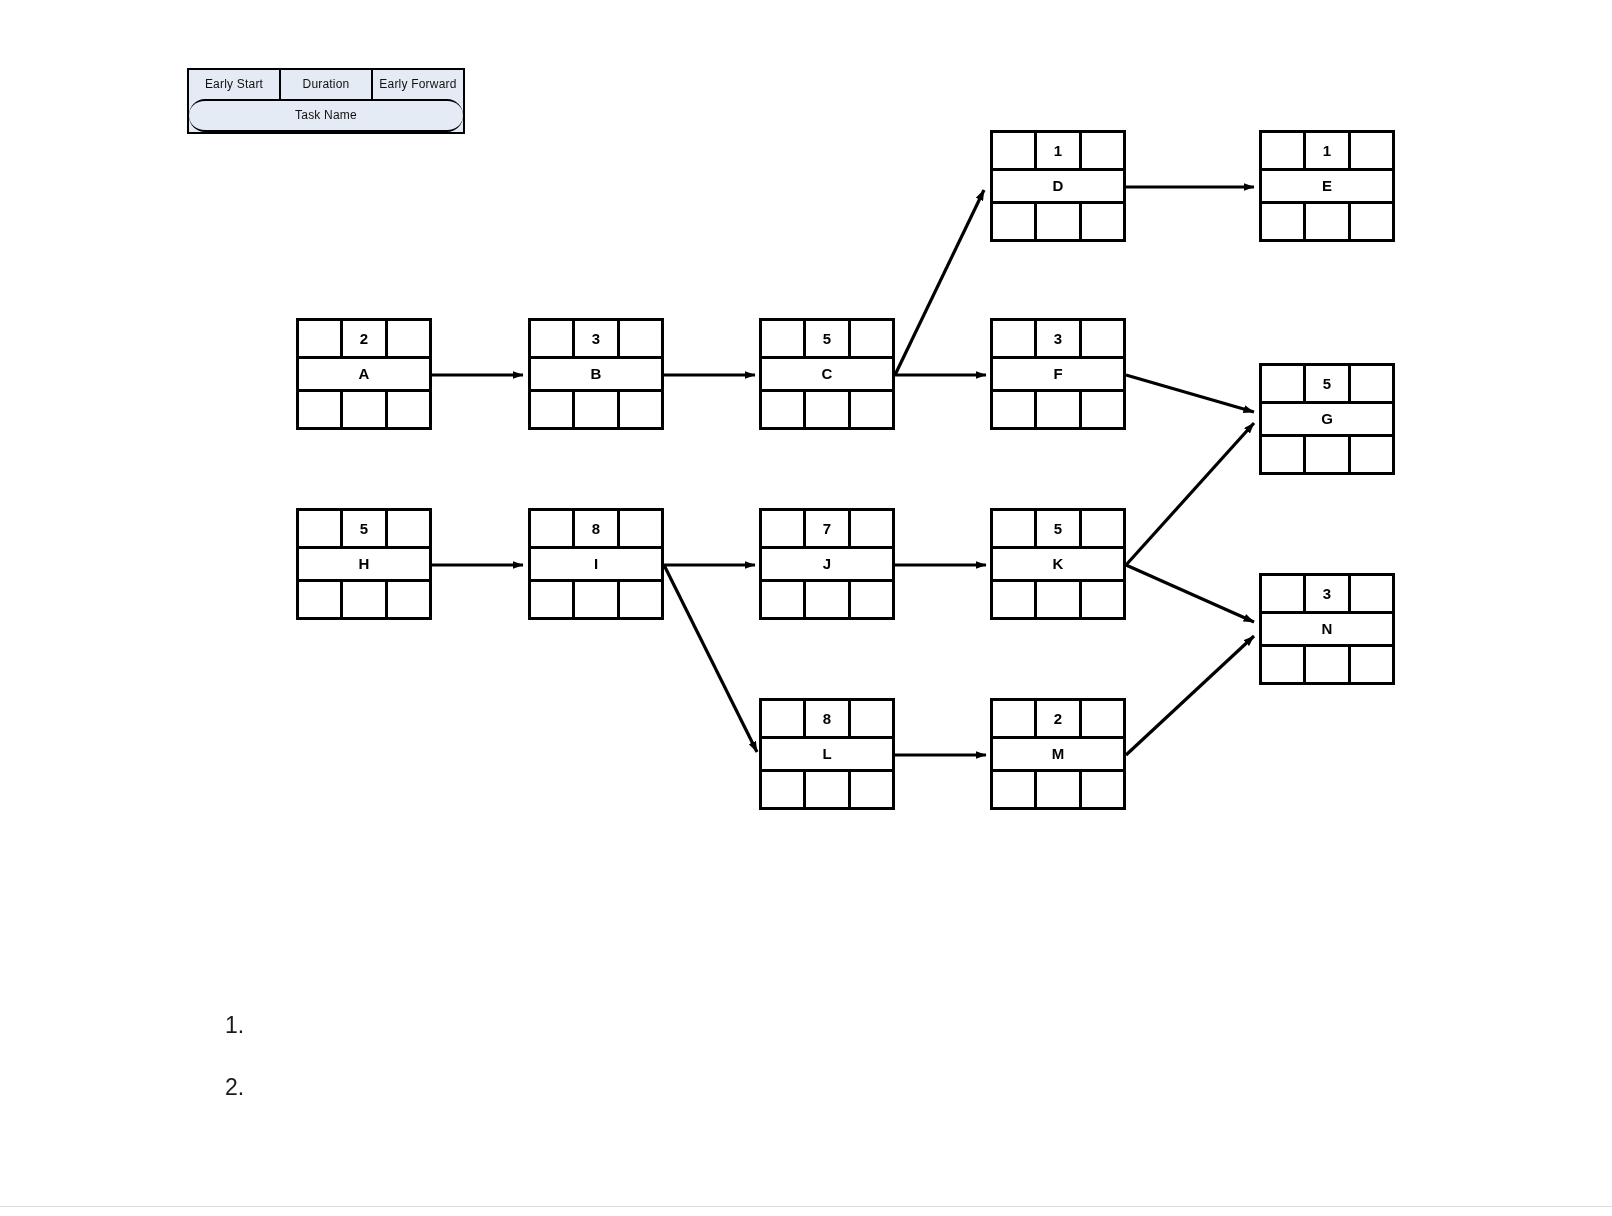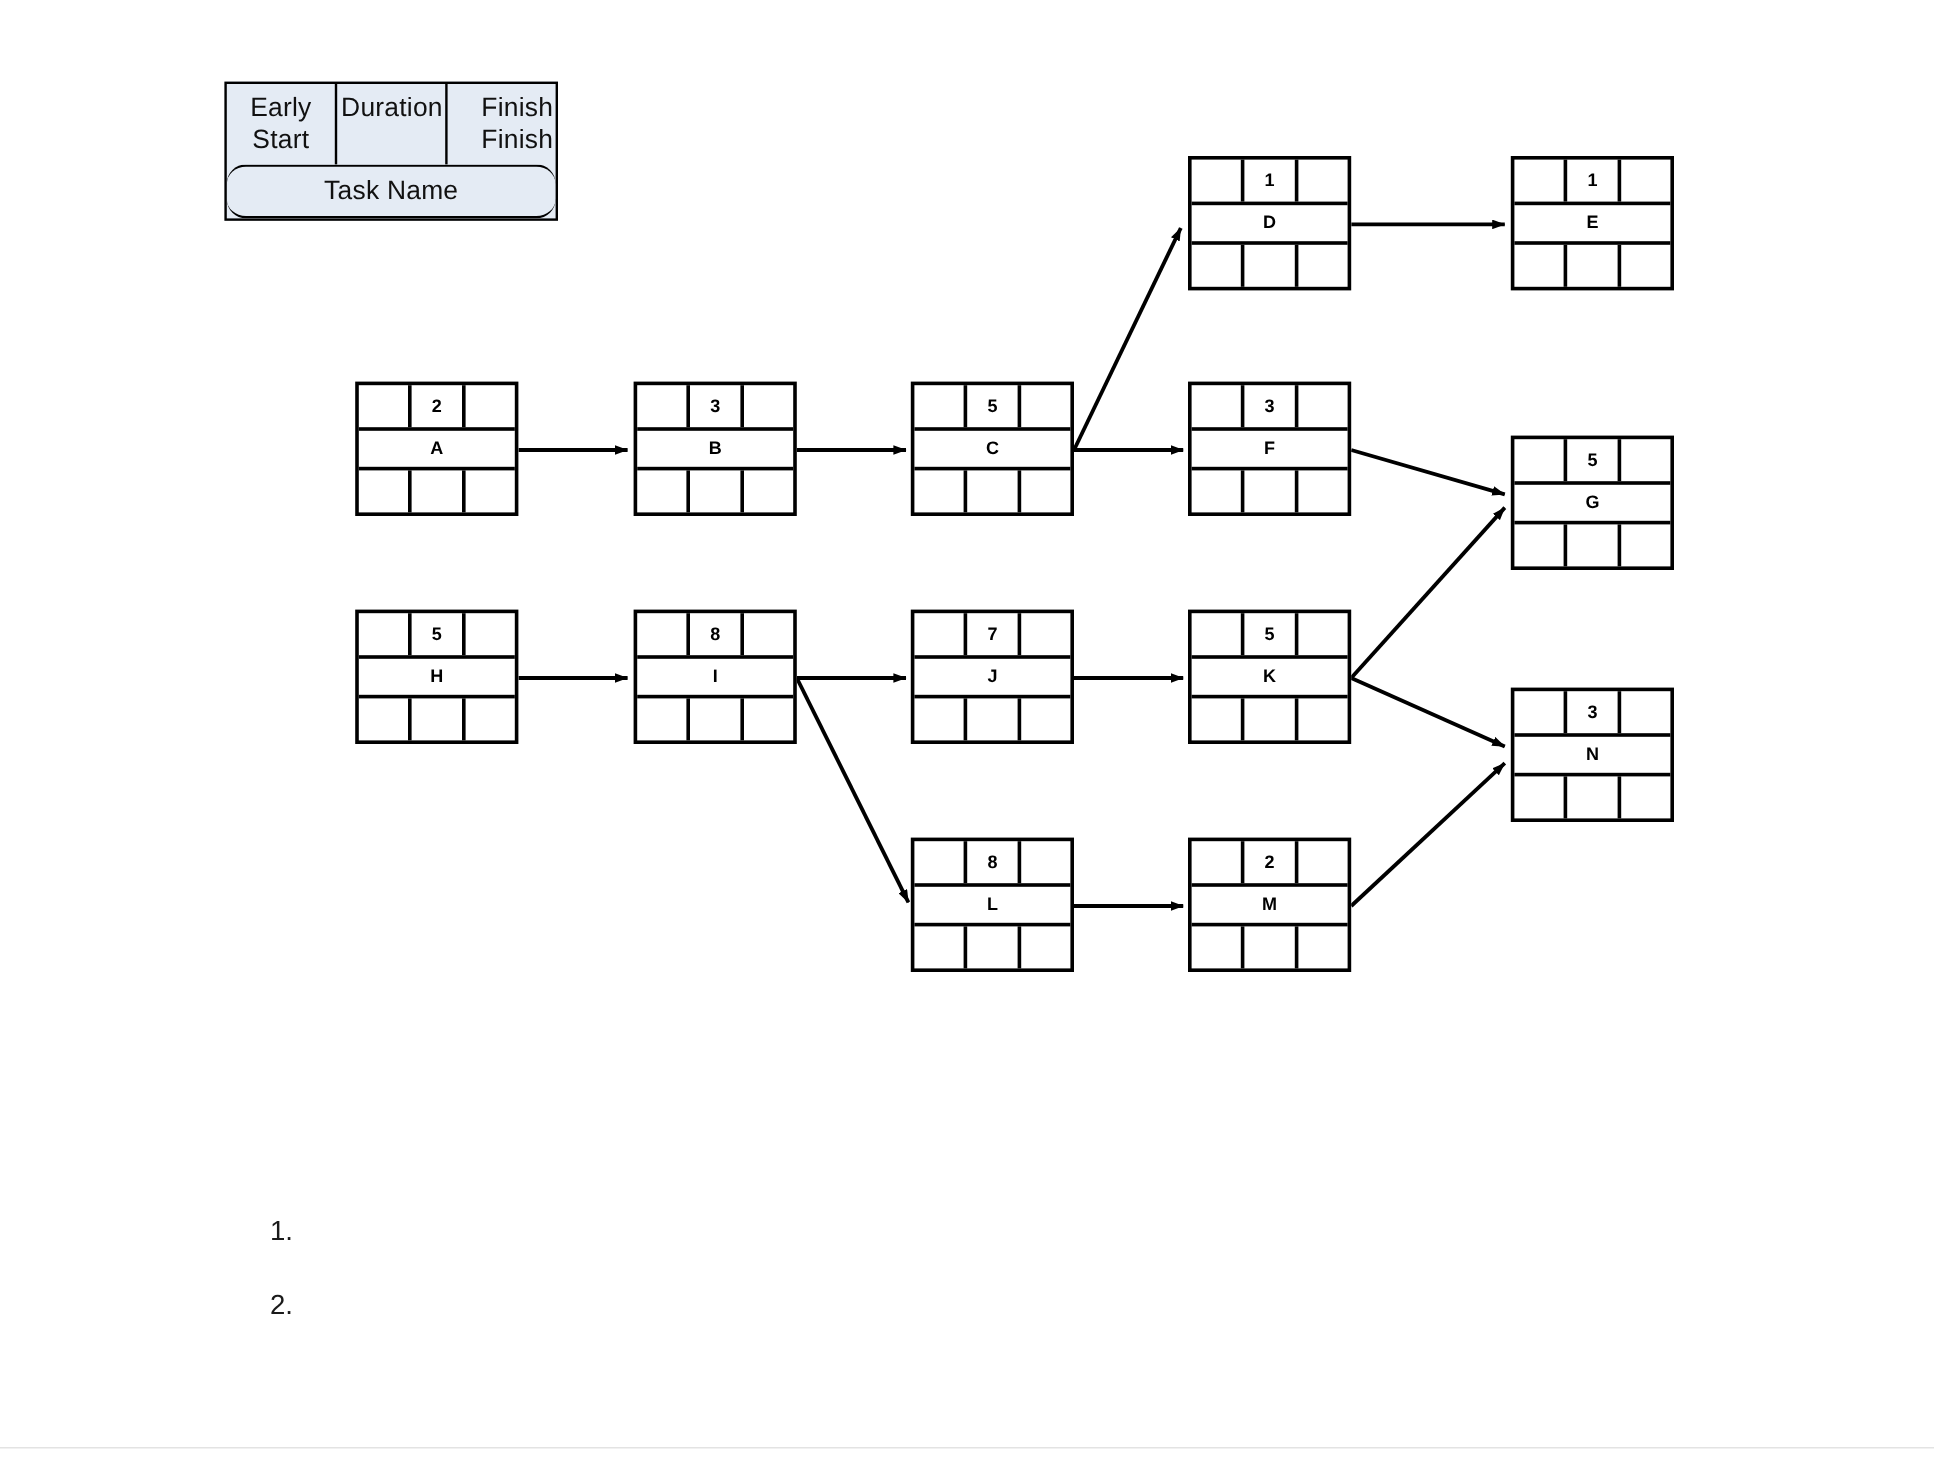--- a/index.html
+++ b/index.html
@@ -37,29 +37,28 @@
     box-sizing: border-box;
   }
   #legend .legend-row.mid {
     border-top: 2px solid #000;
     border-bottom: 2px solid #000;
     border-radius: 16px;
   }
   #legend .legend-cell {
     flex: 1 1 0;
     text-align: center;
-    font-size: 22px;
+    font-size: 12px;
     color: #111;
     padding: 7px 2px 8px 2px;
     box-sizing: border-box;
     letter-spacing: 0.2px;
   }
   #legend .legend-cell + .legend-cell {
     border-left: 2px solid #000;
-    text-align: right;
   }
   #legend .legend-cell.full {
     flex: 1 1 100%;
     border-left: none;
   }
 
   
   .node {
     position: absolute;
     width: 136px;
@@ -150,21 +149,21 @@
 </style>
 </head>
 <body>
 
 <div id="page">
 
   <div id="legend">
     <div class="legend-row top">
       <div class="legend-cell">Early Start</div>
       <div class="legend-cell">Duration</div>
-      <div class="legend-cell">Finish Finish</div>
+      <div class="legend-cell">Early Forward</div>
     </div>
     <div class="legend-row mid">
       <div class="legend-cell full">Task Name</div>
     </div>
   </div>
 
   <svg id="arrows" viewBox="0 0 1612 1216" width="1612" height="1216" xmlns="http://www.w3.org/2000/svg">
     <defs>
       <marker id="ahead" markerWidth="11" markerHeight="8" refX="10.5" refY="4" orient="auto" markerUnits="userSpaceOnUse">
         <path d="M0,0 L11,4 L0,8 z" fill="#000"></path>

